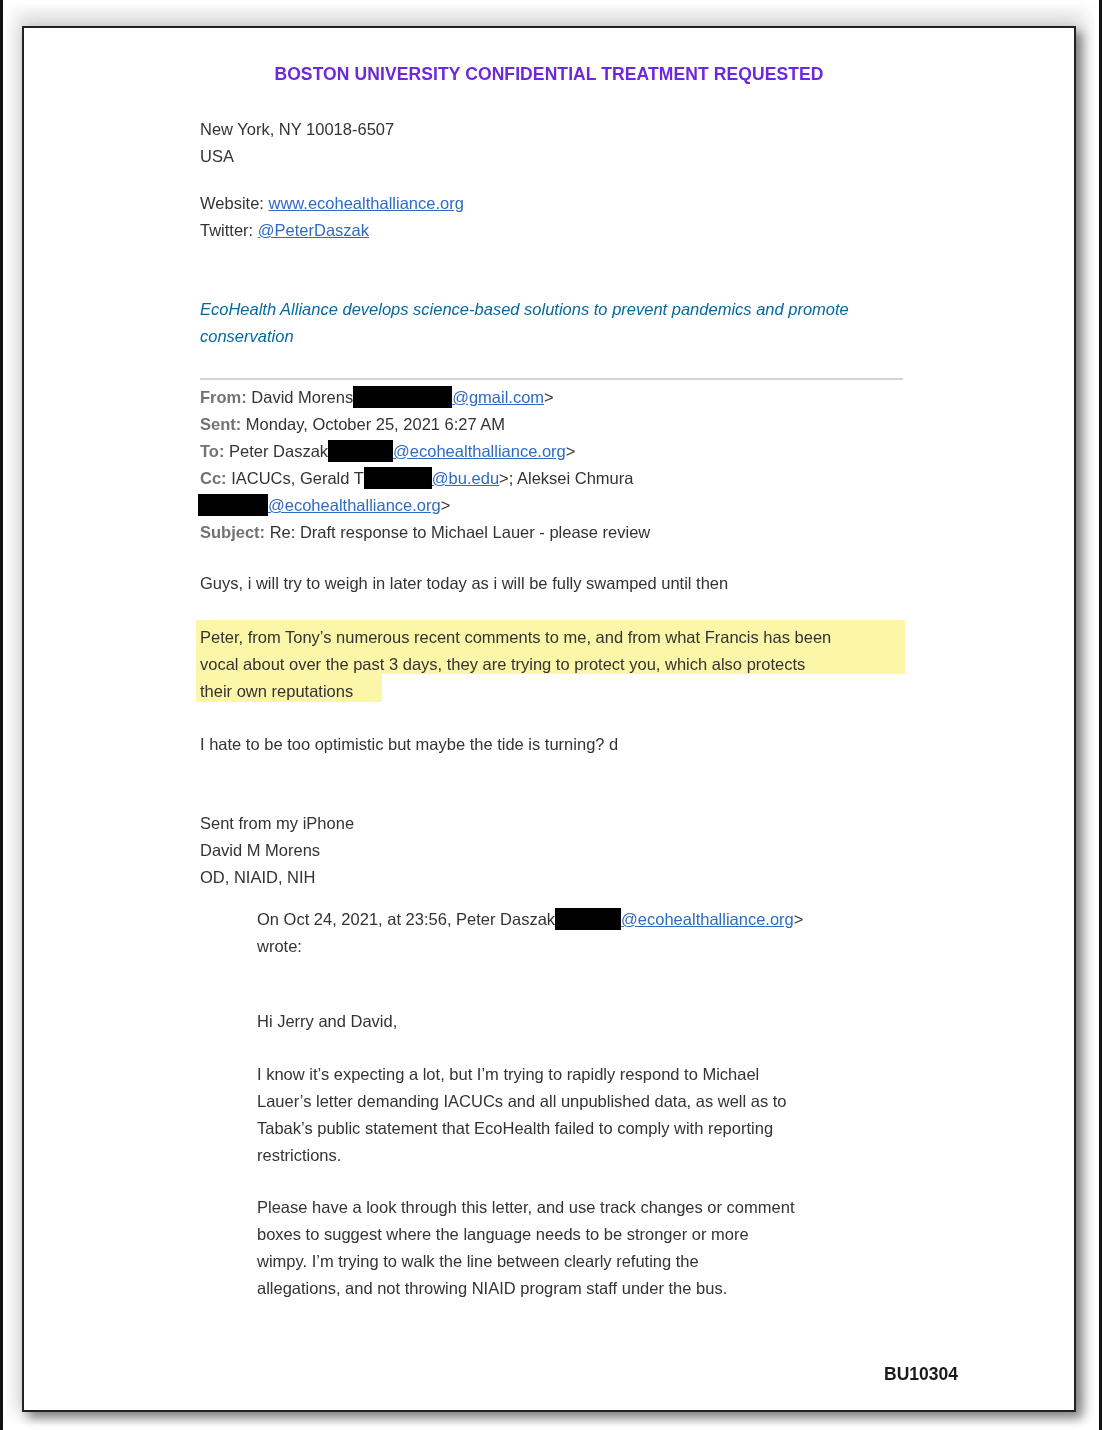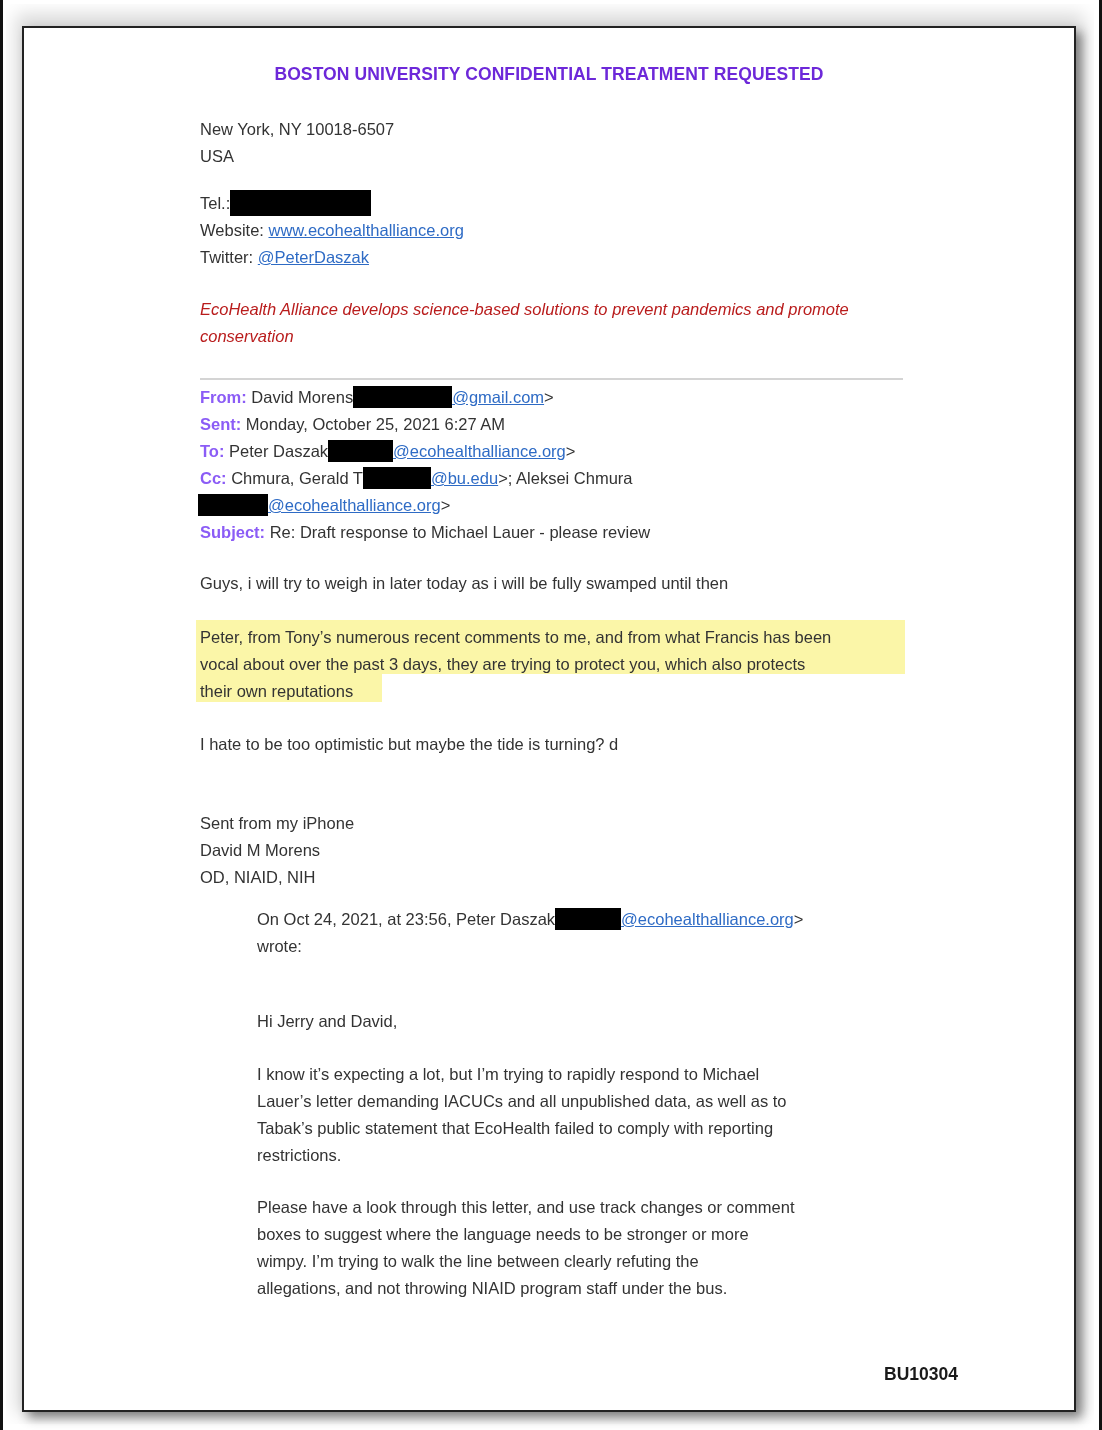--- a/index.html
+++ b/index.html
@@ -33,29 +33,29 @@
     color: #6d28d9; letter-spacing: 0.1px;
   }
   .body-text {
     font-family: "Liberation Sans", sans-serif;
     font-size: 16.5px; color: #333; line-height: 27px;
   }
   .block { position: absolute; left: 176px; }
   .indent { position: absolute; left: 233px; }
   .link { color: #2e6bc5; text-decoration: underline; margin-top: 25px; }
   .redact { display: inline-block; background: #000; height: 22px; vertical-align: -5px; }
-  .green { color: #b91c1c; font-style: italic; }
+  .green { color: #0369a1; font-style: italic; }
   .rule {
     position: absolute; left: 176px; width: 703px; top: 350px;
     height: 2px; background: #d4d4d4;
   }
   .hl {
     position: absolute; background: #fbf6a8;
   }
-  .b { font-weight: bold; color: #8b5cf6; text-align: right; }
+  .b { font-weight: bold; color: #737373; text-align: right; }
   .bates {
     position: absolute; left: 860px; top: 1336px;
     font-weight: bold; font-size: 17.5px; color: #1a1a1a;
   }
 </style>
 </head>
 <body>
 
 <div class="outer-edge-left"></div>
 <div class="outer-edge-right"></div>
@@ -64,23 +64,20 @@
 <div class="page">
 
   <div class="doc-header">BOSTON UNIVERSITY CONFIDENTIAL TREATMENT REQUESTED</div>
 
   <div class="block body-text" style="top:88px;">
     <div>New York, NY 10018-6507</div>
     <div>USA</div>
   </div>
 
   <div class="block body-text" style="top:162px;">
-    <div>
-      <span>Tel.:</span><span class="redact" style="width:141px;height:26px;vertical-align:-7px;"></span>
-    </div>
     <div>
       <span>Website:</span>
       <span class="link">www.ecohealthalliance.org</span>
     </div>
     <div>
       <span>Twitter:</span>
       <span class="link">@PeterDaszak</span>
     </div>
   </div>
 
@@ -99,21 +96,21 @@
     <div>
       <span class="b">Sent:</span>
       <span>Monday, October 25, 2021 6:27 AM</span>
     </div>
     <div>
       <span class="b">To:</span>
       <span>Peter Daszak</span><span class="redact" style="width:65px;"></span><span class="link">@ecohealthalliance.org</span><span>&gt;</span>
     </div>
     <div>
       <span class="b">Cc:</span>
-      <span>Chmura, Gerald T</span><span class="redact" style="width:68px;"></span><span class="link">@bu.edu</span><span>&gt;; Aleksei Chmura</span>
+      <span>IACUCs, Gerald T</span><span class="redact" style="width:68px;"></span><span class="link">@bu.edu</span><span>&gt;; Aleksei Chmura</span>
     </div>
     <div>
       <span class="redact" style="width:70px;margin-left:-2px;"></span><span class="link">@ecohealthalliance.org</span><span>&gt;</span>
     </div>
     <div>
       <span class="b">Subject:</span>
       <span>Re: Draft response to Michael Lauer - please review</span>
     </div>
   </div>
 

